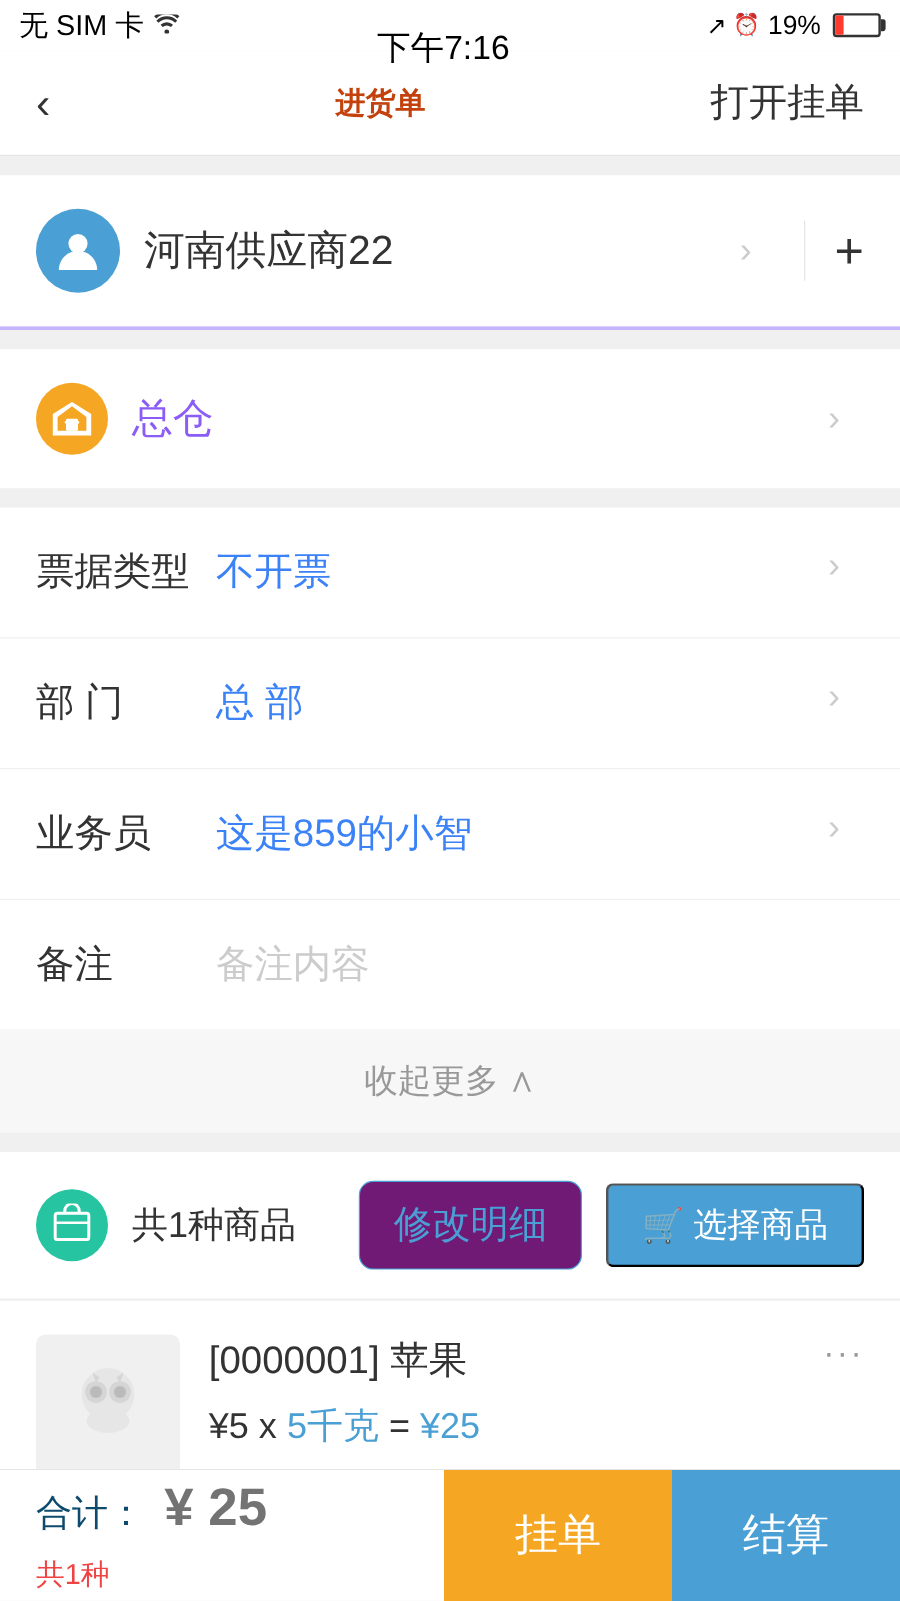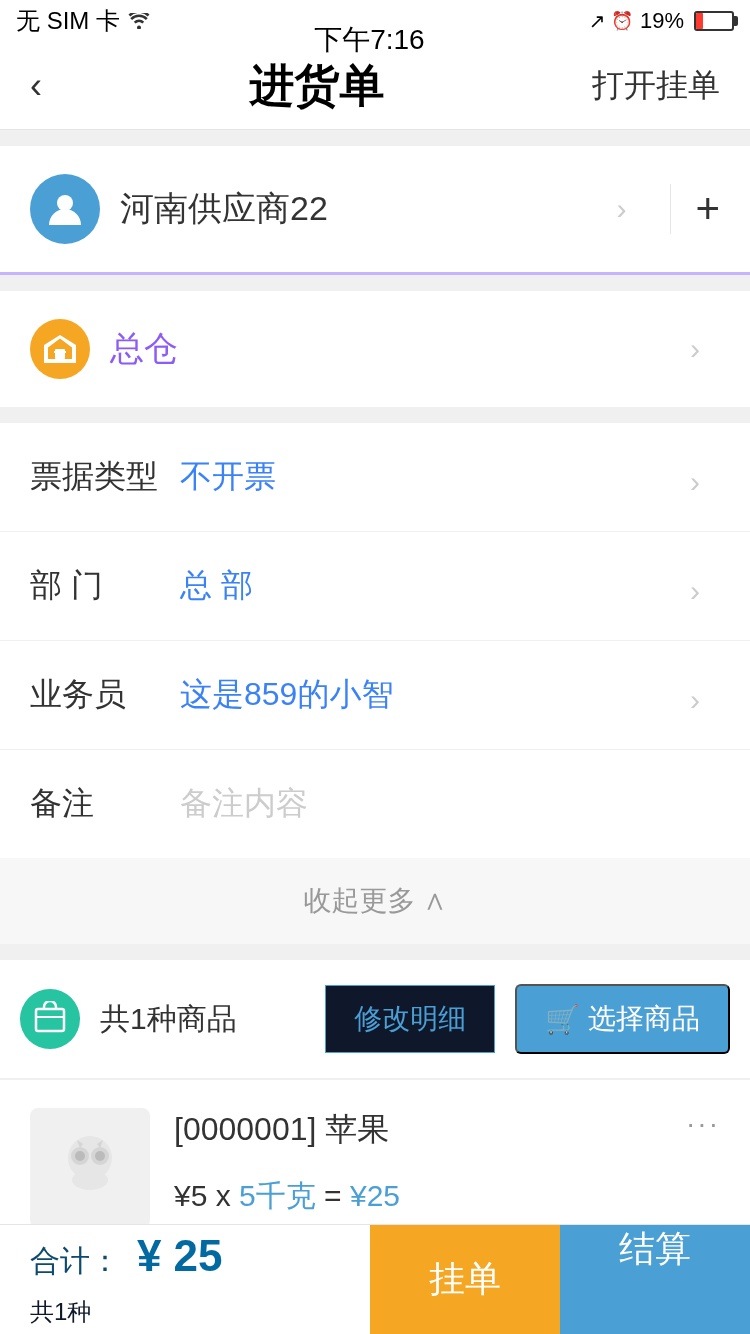--- a/index.html
+++ b/index.html
@@ -37,23 +37,23 @@
       justify-content: space-between;
       padding: 0 30px;
       border-bottom: 1px solid #e5e5e5;
     }
     .nav-back {
       font-size: 36px;
       color: #333;
       cursor: pointer;
     }
     .nav-title {
-      font-size: 45px;
+      font-size: 25px;
       font-weight: 600;
-      color: #000000;
+      color: #c2410c;
     }
     .nav-action {
       font-size: 32px;
       color: #333;
     }
 
     
     .section-gap {
       height: 16px;
       background: #f0f0f0;
@@ -143,21 +143,21 @@
       font-size: 34px;
       color: #8b5cf6;
     }
 
     
     .form-section {
       background: #fff;
     }
     .form-row {
       display: flex;
-      align-items: flex-end;
+      align-items: flex-start;
       padding: 32px 30px;
       border-bottom: 1px solid #f0f0f0;
       min-height: 100px;
     }
     .form-row:last-child {
       border-bottom: none;
     }
     .form-label {
       font-size: 32px;
       color: #333;
@@ -184,45 +184,45 @@
       font-size: 28px;
       color: #999;
       gap: 8px;
     }
 
     
     .product-header {
       background: #fff;
       display: flex;
       align-items: center;
-      padding: 24px 20px;
+      padding: 24px 30px;
       gap: 20px;
     }
     .product-count-icon {
       width: 60px;
       height: 60px;
       border-radius: 50%;
       background: #26c4a0;
       display: flex;
       align-items: center;
       justify-content: center;
       flex-shrink: 0;
     }
     .product-count-label {
       flex: 1;
       font-size: 30px;
       color: #333;
     }
     .btn-outline {
       border: 1px solid #4a9fd4;
-      background: #0f172a;
+      background: #701a75;
       color: #4a9fd4;
-      border-radius: 0;
+      border-radius: 12px;
       padding: 14px 28px;
-      font-size: 28px;
+      font-size: 32px;
       white-space: nowrap;
     }
     .btn-primary {
       background: #4a9fd4;
       color: #fff;
       border-radius: 6px;
       padding: 14px 28px;
       font-size: 28px;
       white-space: nowrap;
       display: flex;
@@ -254,21 +254,21 @@
       width: 80px;
       height: 80px;
       opacity: 0.5;
     }
     .product-info {
       flex: 1;
     }
     .product-name {
       font-size: 32px;
       color: #333;
-      margin-bottom: 24px;
+      margin-bottom: 12px;
     }
     .product-price {
       font-size: 30px;
       color: #333;
     }
     .price-highlight {
       color: #4a9fd4;
     }
     .more-btn {
       color: #999;
@@ -295,46 +295,47 @@
       flex: 1;
       padding: 0 30px;
     }
     .total-label {
       font-size: 30px;
       color: #0c4a6e;
       display: inline;
     }
     .total-amount {
       font-size: 44px;
-      color: #0369a1;
+      color: #737373;
       font-weight: 600;
       margin-left: 8px;
     }
     .total-count {
       font-size: 24px;
-      color: #0f172a;
+      color: #ef4444;
       display: block;
       margin-top: 14px;
     }
     .hang-btn {
       width: 190px;
       height: 110px;
       background: #f5a623;
       display: flex;
       align-items: center;
       justify-content: center;
       font-size: 36px;
       color: #fff;
       font-weight: 500;
     }
     .checkout-btn {
       width: 190px;
       height: 110px;
       background: #4a9fd4;
       display: flex;
+      align-items: center;
       justify-content: center;
       font-size: 36px;
       color: #fff;
       font-weight: 500;
     }
     .battery-icon {
       display: inline-block;
       width: 40px;
       height: 20px;
       border: 2px solid #333;

